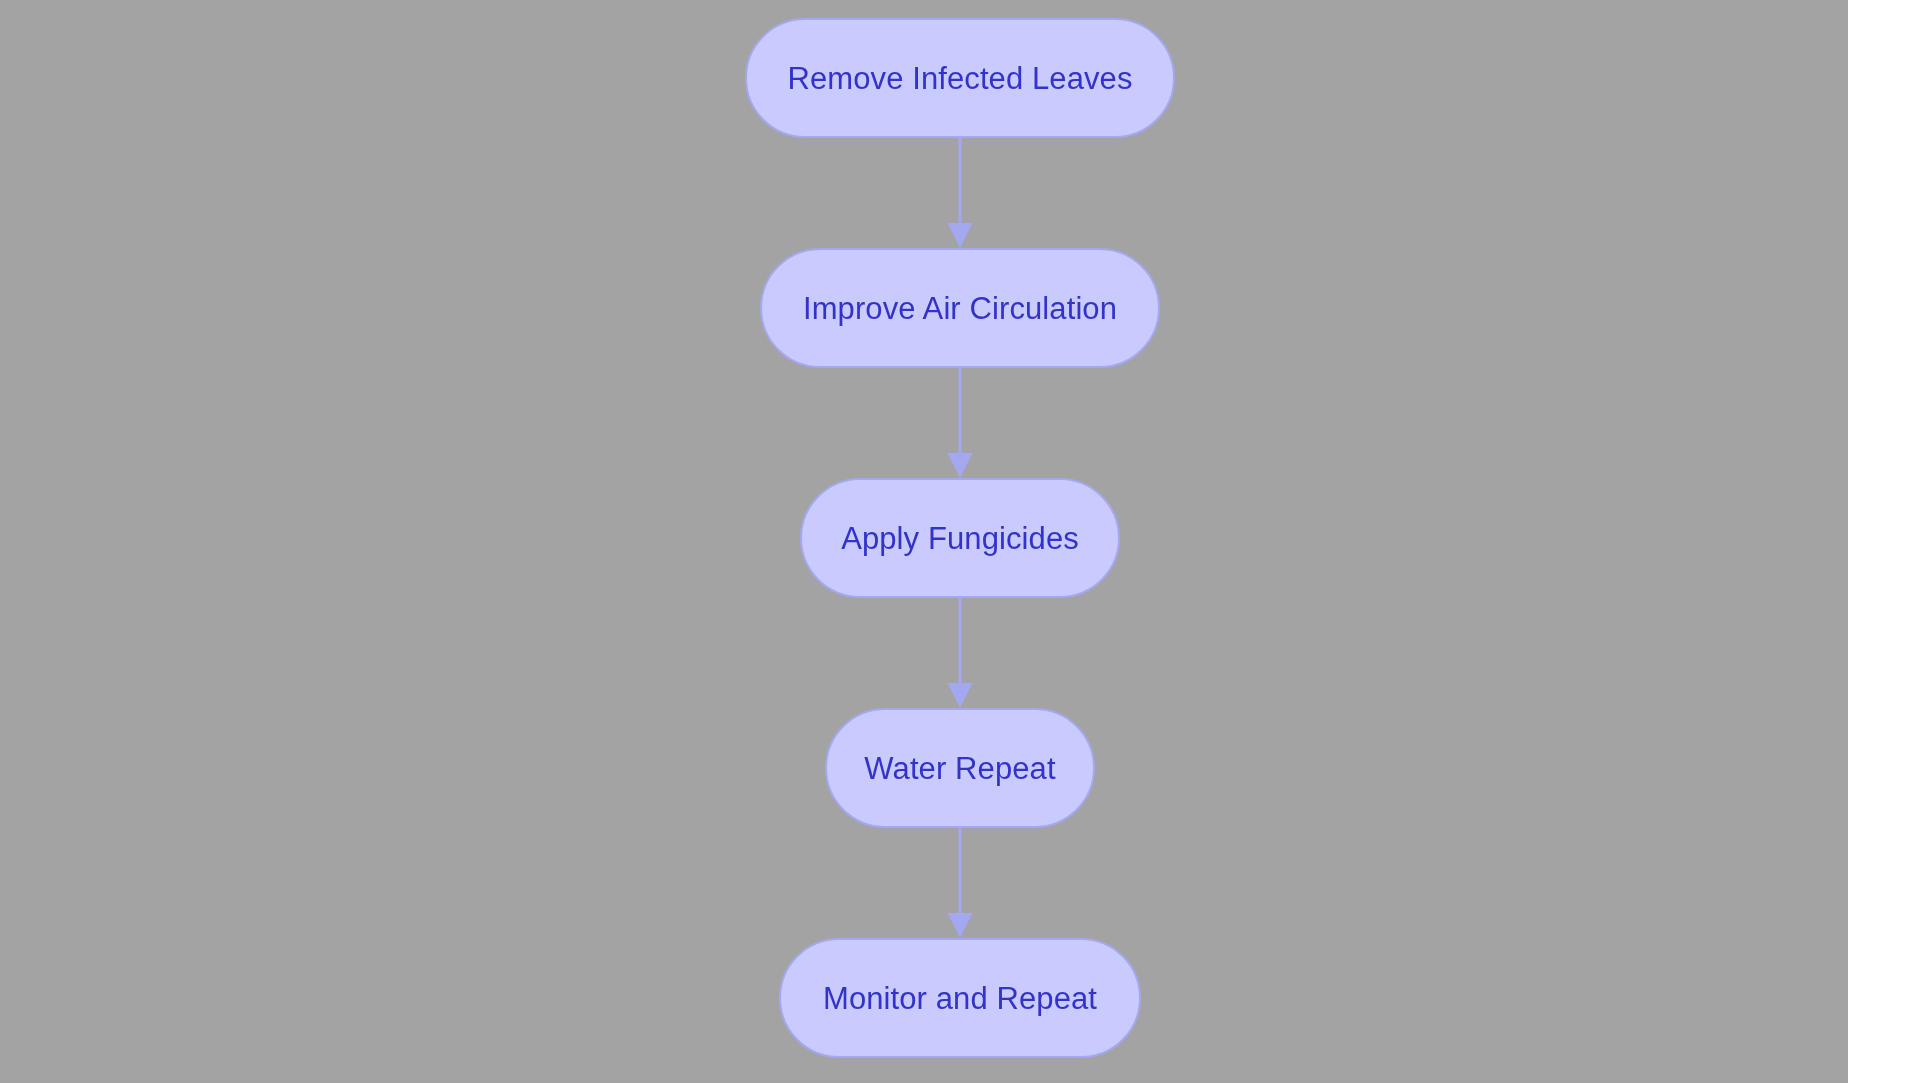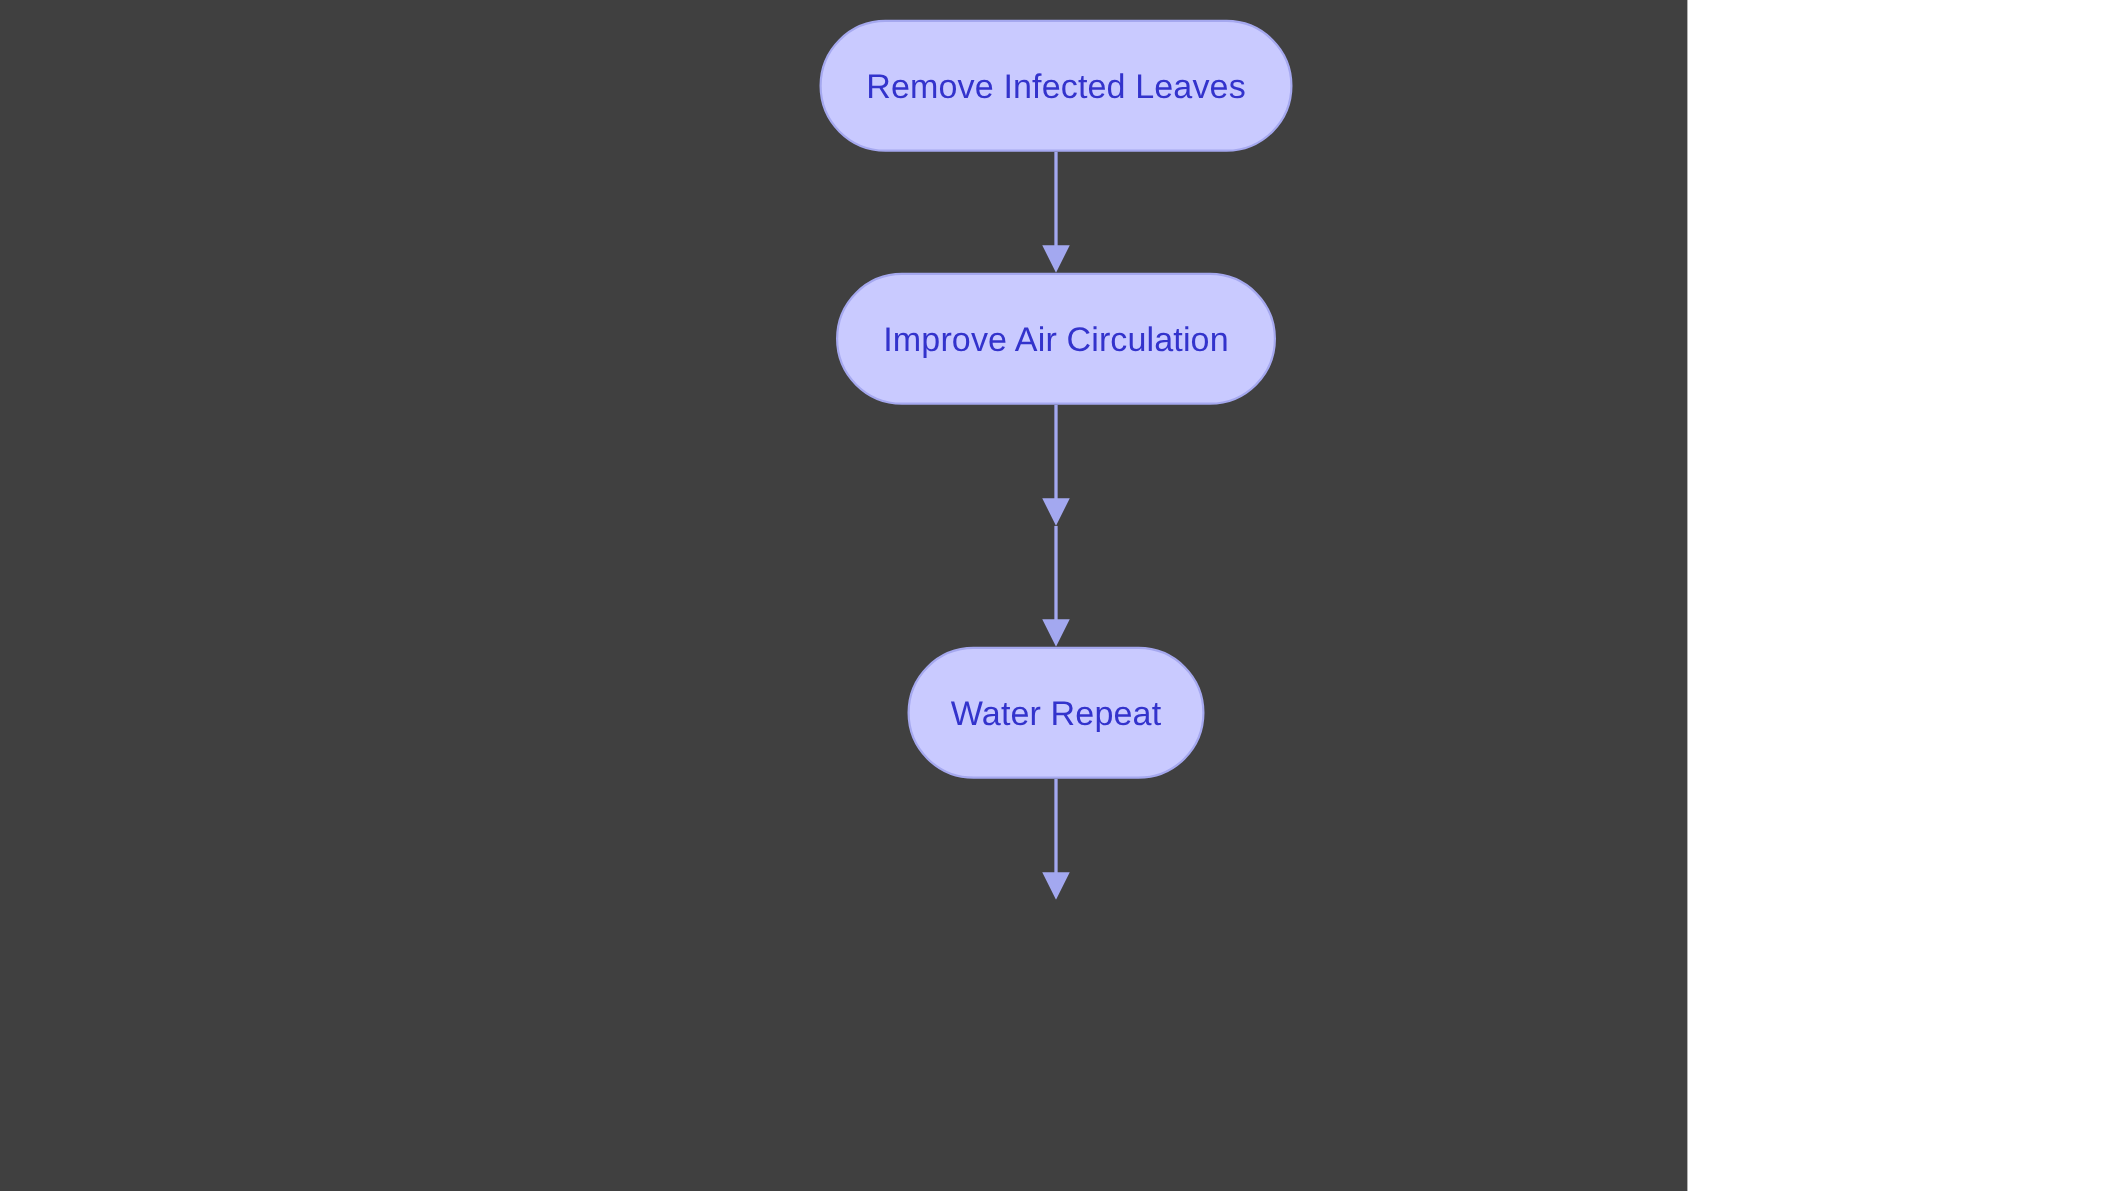--- a/index.html
+++ b/index.html
@@ -11,23 +11,23 @@
   body {
     width: 1920px;
     height: 1083px;
     background: #ffffff;
     font-family: "Liberation Sans", sans-serif;
     overflow: hidden;
   }
 
   #flowchart-canvas {
     position: relative;
-    width: 1534px;
+    width: 1848px;
     height: 1083px;
-    background: #404040;
+    background: #a3a3a3;
   }
 
   
   .flow-column {
     position: absolute;
     left: 0;
     top: 18px;
     width: 1920px;
     display: flex;
     flex-direction: column;
@@ -91,30 +91,36 @@
 
     <div class="node node-w2">
       <span class="node-label">Improve Air Circulation</span>
     </div>
 
     <svg class="connector" viewBox="0 0 40 110">
       <line x1="20" y1="0" x2="20" y2="87" stroke="#a3a8f0" stroke-width="3"></line>
       <polygon points="7.5,85 32.5,85 20,110" fill="#a3a8f0"></polygon>
     </svg>
 
+    <div class="node node-w3">
+      <span class="node-label">Apply Fungicides</span>
+    </div>
 
     <svg class="connector" viewBox="0 0 40 110">
       <line x1="20" y1="0" x2="20" y2="87" stroke="#a3a8f0" stroke-width="3"></line>
       <polygon points="7.5,85 32.5,85 20,110" fill="#a3a8f0"></polygon>
     </svg>
 
     <div class="node node-w4">
       <span class="node-label">Water Repeat</span>
     </div>
 
     <svg class="connector" viewBox="0 0 40 110">
       <line x1="20" y1="0" x2="20" y2="87" stroke="#a3a8f0" stroke-width="3"></line>
       <polygon points="7.5,85 32.5,85 20,110" fill="#a3a8f0"></polygon>
     </svg>
 
+    <div class="node node-w5">
+      <span class="node-label">Monitor and Repeat</span>
+    </div>
 
   </div>
 </div>
 
 </body></html>

